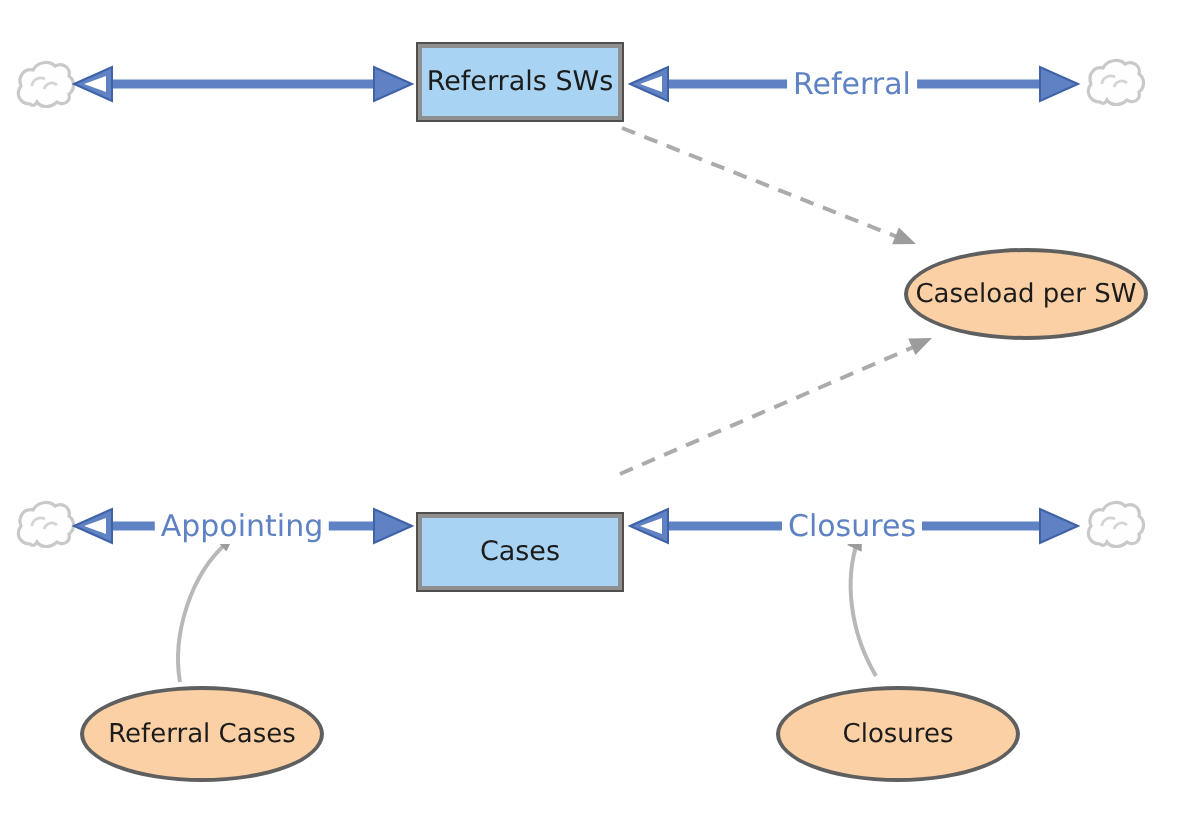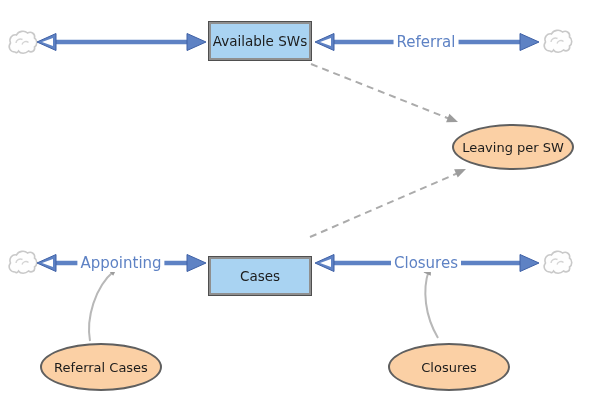--- a/index.html
+++ b/index.html
@@ -147,24 +147,24 @@
       <path class="curve-link" d="M 90 341 C 86 318 95 287 114 271"></path>
       <polygon class="gray-head" points="0,0 -8,-3.2 -8,3.2" transform="translate(117,268) rotate(-42)"></polygon>
     </g>
 
     <g>
       <path class="curve-link" d="M 438 338 C 425 316 422 290 429 270"></path>
       <polygon class="gray-head" points="0,0 -9,-4 -9,4" transform="translate(431,266) rotate(-65)"></polygon>
     </g>
   </svg>
 
-  <div class="stock" id="stock-available-sws">Available SWs</div>
+  <div class="stock" id="stock-available-sws">Referrals SWs</div>
   <div class="stock" id="stock-cases">Cases</div>
 
   <div class="flow-label" id="label-leaving">Referral</div>
   <div class="flow-label" id="label-referrals">Appointing</div>
   <div class="flow-label" id="label-closures">Closures</div>
 
-  <div class="variable" id="var-caseload">Leaving per SW</div>
+  <div class="variable" id="var-caseload">Caseload per SW</div>
   <div class="variable" id="var-referral-rate">Referral Cases</div>
   <div class="variable" id="var-closures">Closures</div>
 
 </div>
 
 </body></html>

